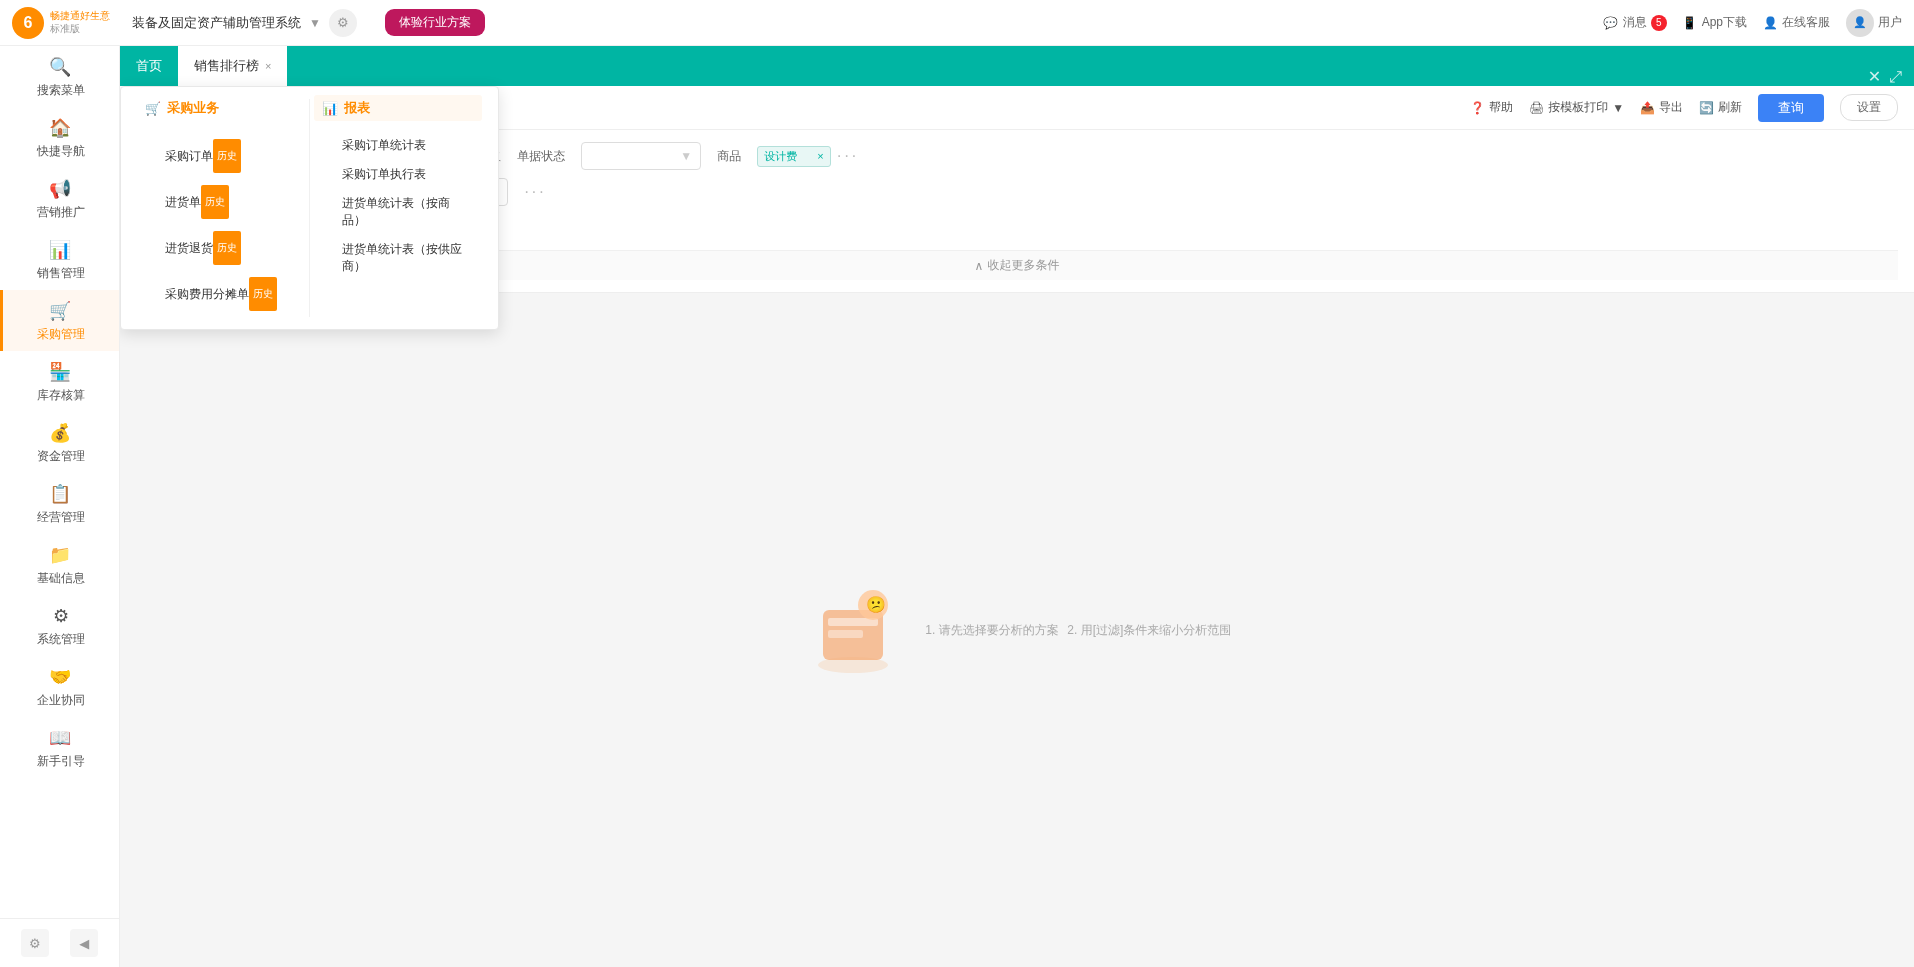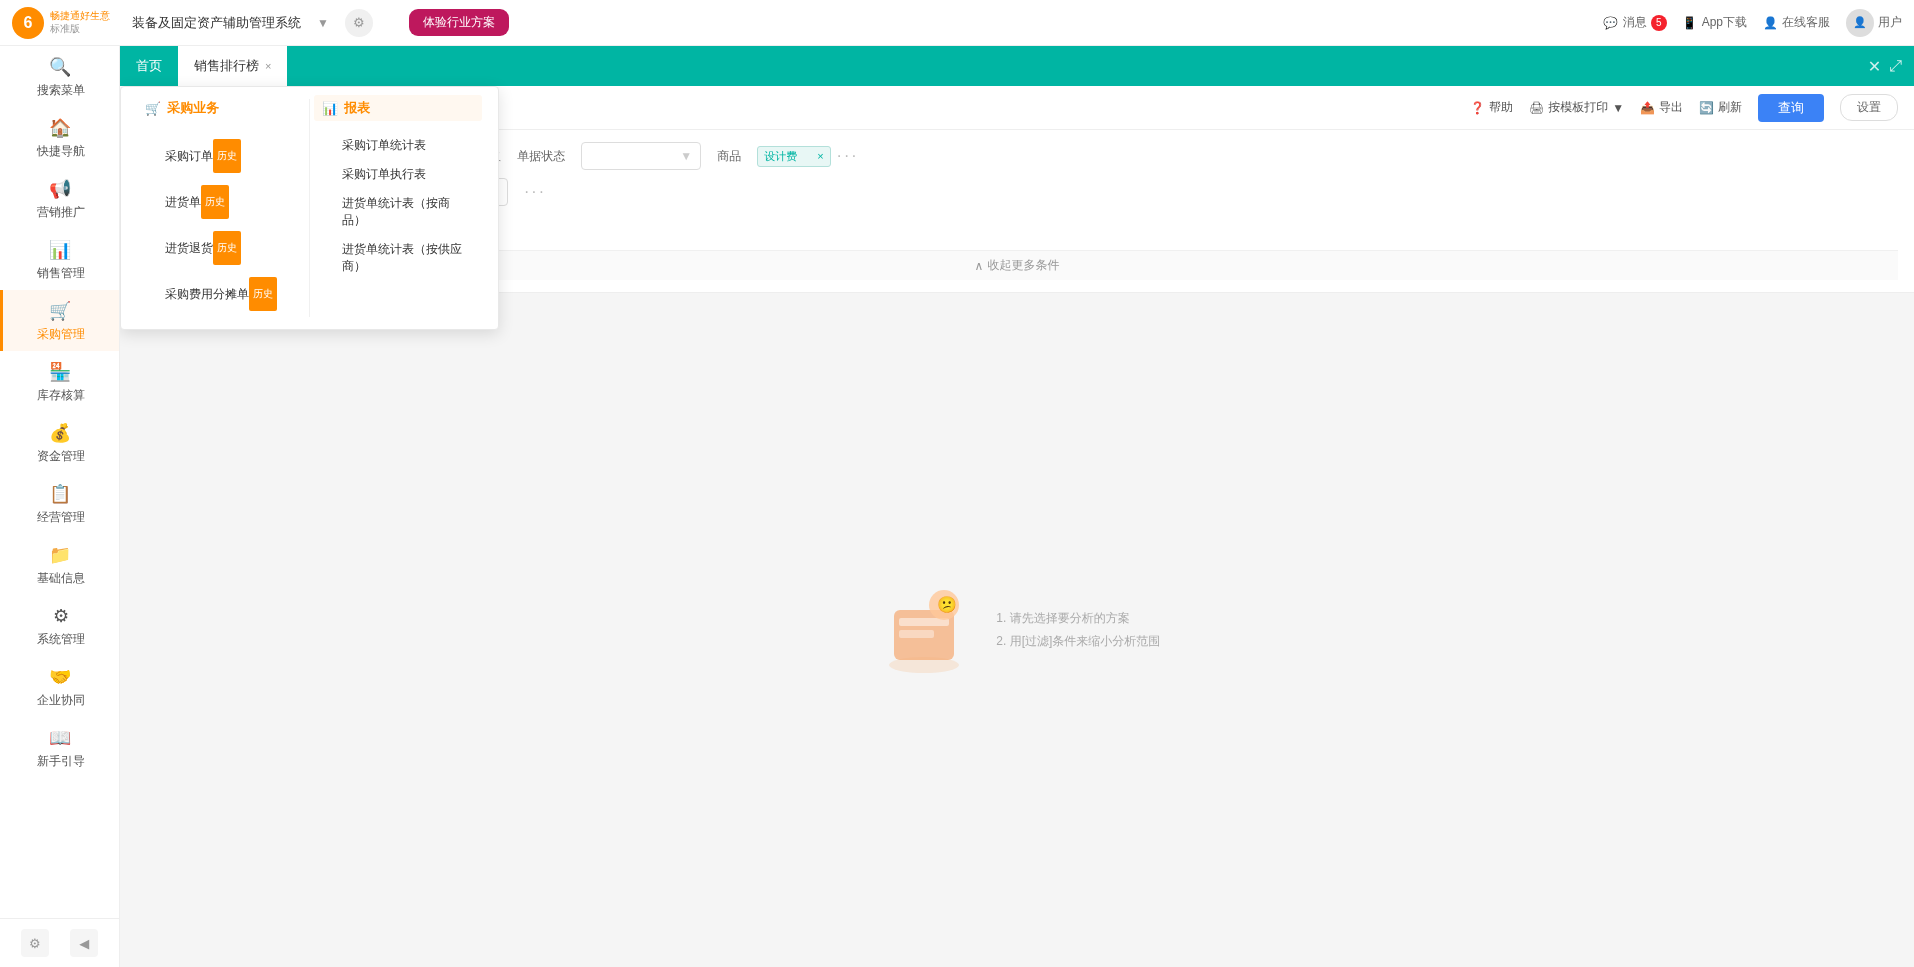--- a/index.html
+++ b/index.html
@@ -28,21 +28,21 @@
       border-radius: 50%;
       display: flex; align-items: center; justify-content: center;
       color: white; font-size: 16px; font-weight: bold;
     }
     .logo-text { font-size: 10px; color: #ff8c00; line-height: 1.3; }
     .logo-sub { font-size: 10px; color: #999; }
     .system-title {
       flex: 1;
       display: flex;
       align-items: center;
-      gap: 16px;
+      gap: 8px;
       color: #333;
       font-size: 13px;
     }
     .system-title .dropdown-btn {
       background: none; border: none; cursor: pointer; color: #999; font-size: 12px;
     }
     .trial-btn {
       background: #be185d; color: white; border: none; border-radius: 9px;
       padding: 5px 14px; font-size: 12px; cursor: pointer; margin-left: 20px;
     }
@@ -120,21 +120,21 @@
       flex-direction: column;
       overflow: hidden;
       position: relative;
     }
 
     
     .tab-bar {
       height: 40px;
       background: #00b5a3;
       display: flex;
-      align-items: center;
+      align-items: flex-end;
       padding: 0;
       flex-shrink: 0;
     }
     .tab {
       height: 100%;
       padding: 0 16px;
       display: flex;
       align-items: center;
       gap: 6px;
       font-size: 13px;
@@ -230,21 +230,21 @@
     .empty-state {
       flex: 1;
       display: flex;
       flex-direction: column;
       align-items: center;
       justify-content: center;
       gap: 12px;
       color: #bbb;
       font-size: 13px;
     }
-    .empty-tips { display: flex; flex-direction: column; gap: 6px; color: #aaa; font-size: 12px; }
+    .empty-tips { display: flex; flex-direction: row; gap: 6px; color: #aaa; font-size: 12px; }
     .empty-tips li { list-style: decimal; margin-left: 16px; }
 
     
     .dropdown-overlay {
       position: absolute;
       top: 40px;
       left: 0;
       z-index: 100;
     }
     .dropdown-menu {

